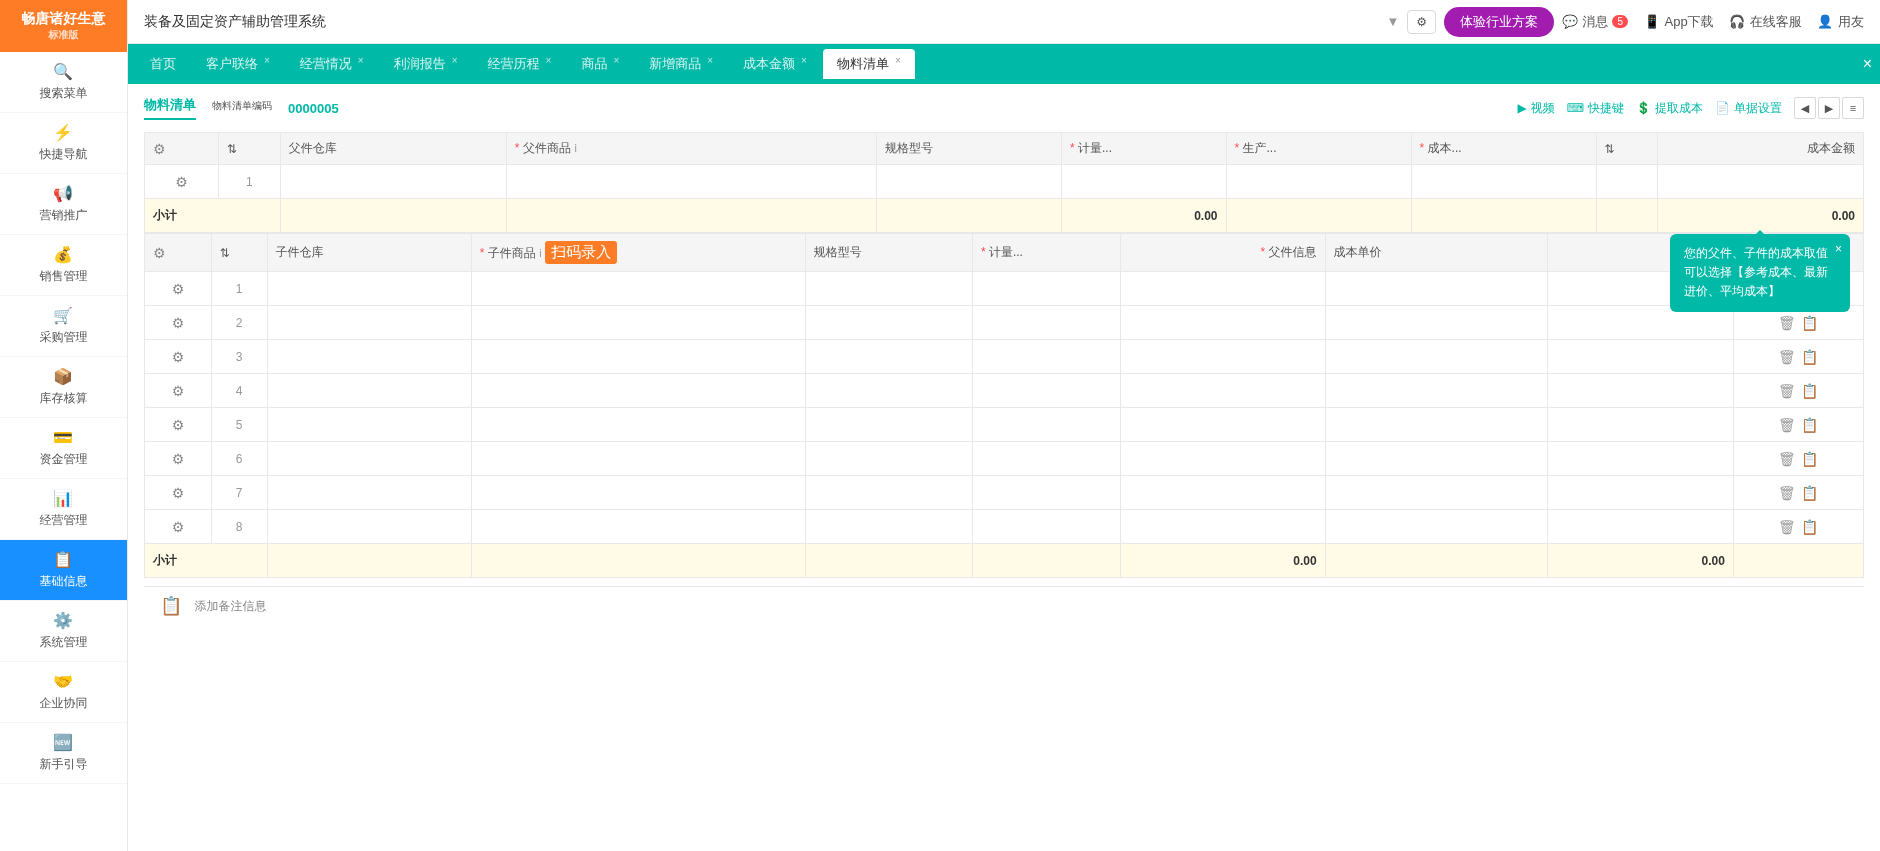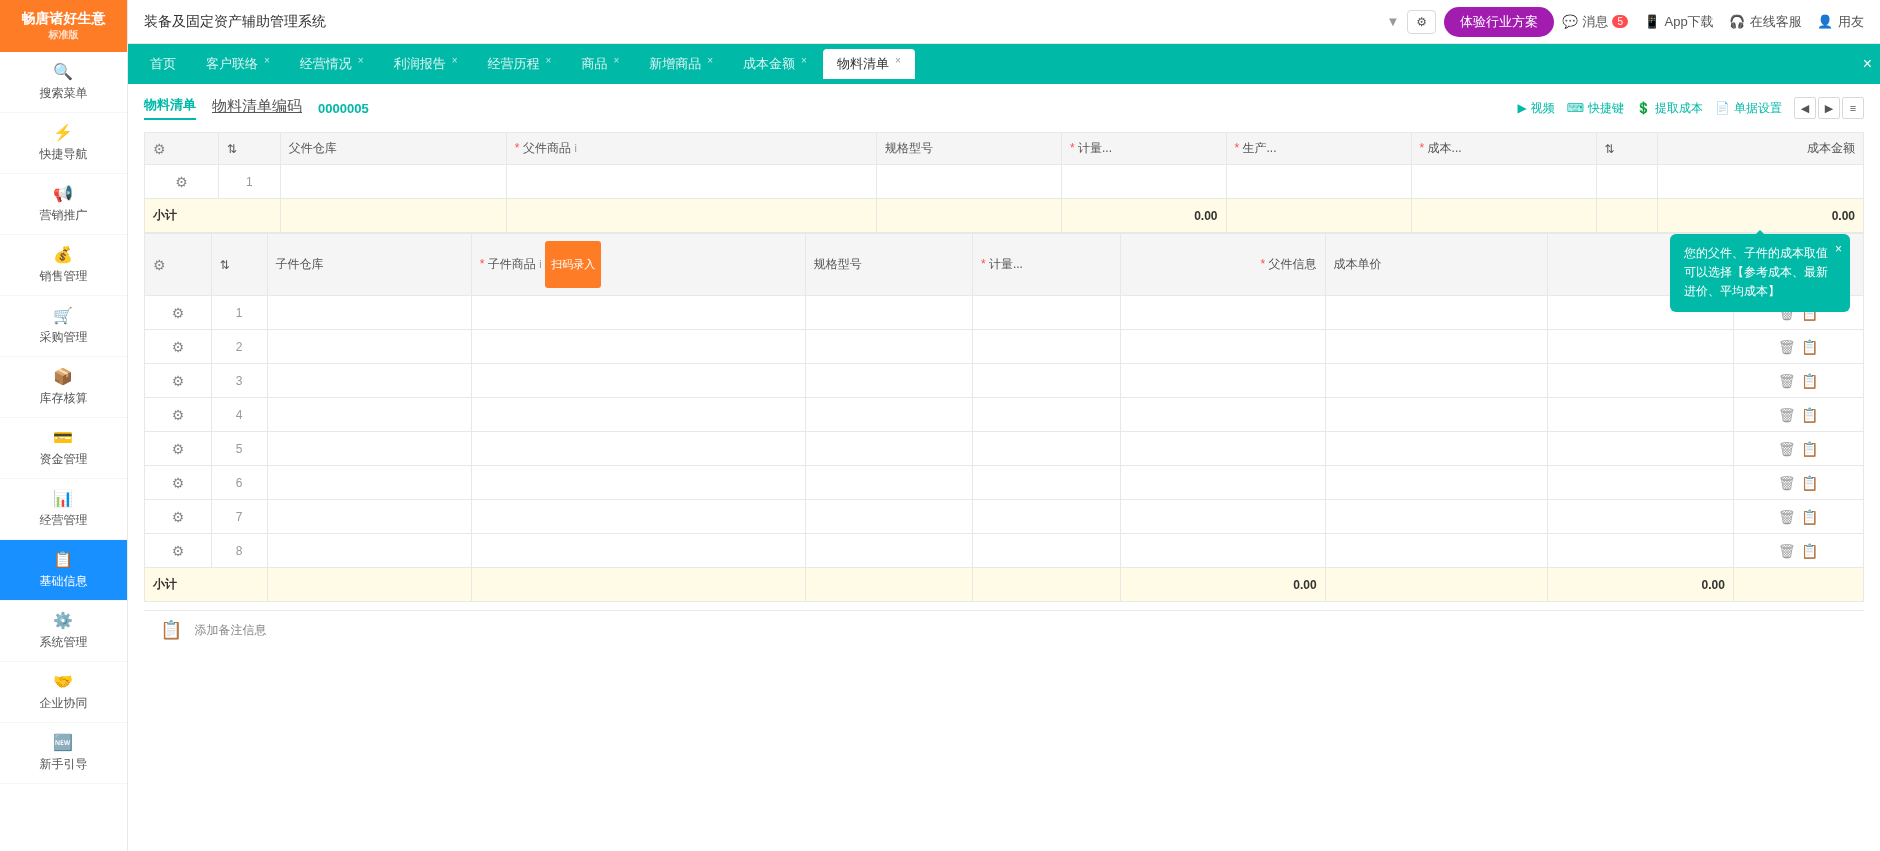--- a/index.html
+++ b/index.html
@@ -172,22 +172,22 @@
     .data-table tr.subtotal td {
       background: #fffbe6;
       font-weight: bold;
       color: #333;
     }
     .scan-btn {
       background: #ff7c26;
       color: #fff;
       border: none;
       border-radius: 3px;
-      padding: 16px 6px;
-      font-size: 11px;
+      padding: 2px 6px;
+      font-size: 15px;
       cursor: pointer;
     }
     .th-settings { width: 36px; text-align: center; }
     .action-icons { display: flex; gap: 6px; align-items: center; justify-content: center; }
     .action-icon { cursor: pointer; color: #999; font-size: 14px; }
 
     
     .tooltip-box {
       position: absolute;
       top: 100px;
@@ -364,21 +364,21 @@
       <span>物料清单</span>
       <span class="close-x" style="color:#999;">×</span>
     </div>
     <div class="nav-close-all">×</div>
   </div>
 
   <div class="page-content">
 
     <div class="page-header">
       <span class="page-header-tab active">物料清单</span>
-      <span class="page-header-tab" style="color:#555; font-size:15px;text-decoration:underline;">物料清单编码</span>
+      <span class="page-header-tab" style="color:#555; font-size:10px;">物料清单编码</span>
       <span class="page-header-code" style="color:#00b9a7; font-weight:bold;">0000005</span>
       <div class="page-header-actions">
         <div class="page-header-action">
           <span>▶</span>
           <span>视频</span>
         </div>
         <div class="page-header-action">
           <span>⌨</span>
           <span>快捷键</span>
         </div>

